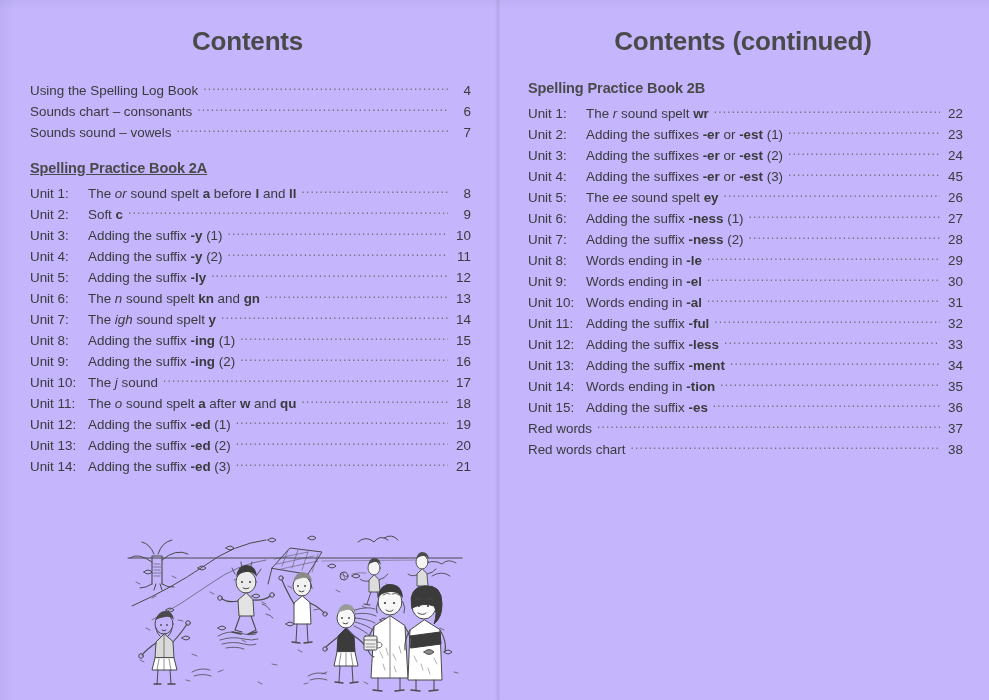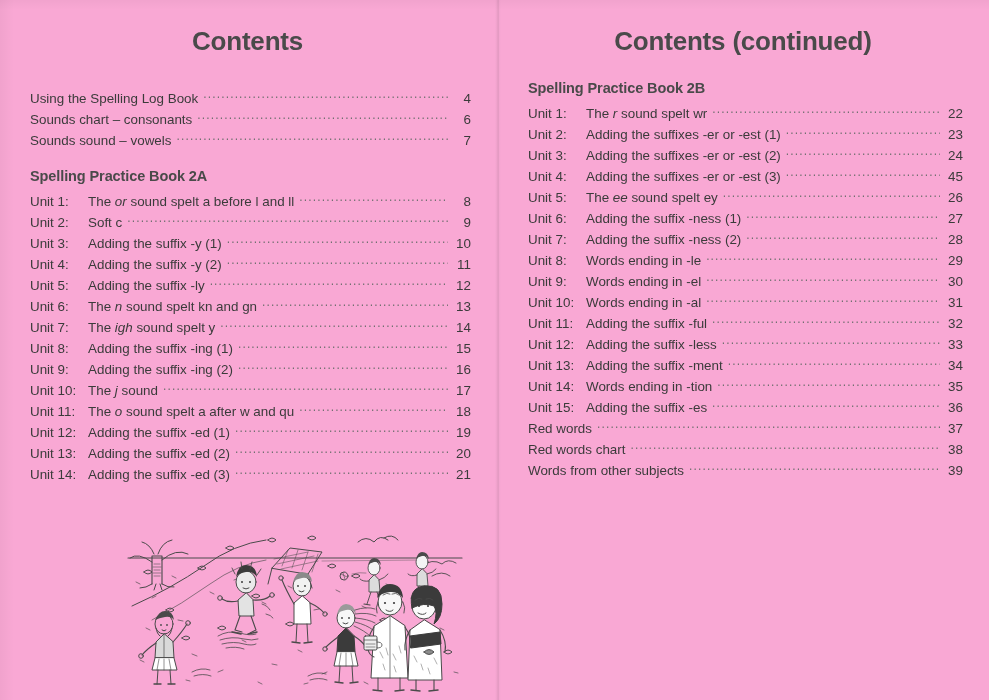--- a/index.html
+++ b/index.html
@@ -11,21 +11,21 @@
   body {
     font-family: "Liberation Sans", sans-serif;
     color: #3b3b3b;
     -webkit-font-smoothing: antialiased;
   }
   .page {
     position: relative;
     width: 989px;
     height: 700px;
     overflow: hidden;
-    background: #f9a8d4;
+    background: #c4b5fd;
   }
 
   
   .gutter {
     position: absolute;
     top: 0;
     bottom: 0;
     left: 495px;
     width: 6px;
     background: linear-gradient(to right,
@@ -68,31 +68,31 @@
   }
   .leaf-left .page-title  { padding-top: 26px; }
   .leaf-right .page-title { padding-top: 26px; }
   .page-title .cont-suffix { font-weight: bold; }
 
   .toc {
     position: absolute;
     left: 30px;
     right: 30px;
   }
-  .leaf-left  .toc { top: 88px;  left: 30px;  right: 24px; }
+  .leaf-left  .toc { top: 80px;  left: 30px;  right: 24px; }
   .leaf-right .toc { top: 80px;  left: 31px;  right: 26px; }
 
   .section-head {
     font-size: 14.5px;
     font-weight: bold;
     color: #4a4a4a;
     margin: 14px 0 7px 0;
     letter-spacing: -0.1px;
   }
-  .leaf-left  .section-head.first { margin-top: 17px; }
+  .leaf-left  .section-head.first { margin-top: 17px; text-decoration: underline; }
   .leaf-right .section-head.first { margin-top: 0px; }
 
   
   .row {
     display: flex;
     align-items: baseline;
     font-size: 13.4px;
     line-height: 21px;
     color: #3b3b3b;
     white-space: nowrap;
@@ -125,21 +125,21 @@
   .row .pg {
     flex: 0 0 auto;
     width: 20px;
     text-align: right;
     font-size: 13.4px;
     color: #3b3b3b;
   }
   .row.no-unit .desc { padding-left: 0; }
 
   .desc em { font-style: italic; }
-  .desc b  { font-weight: normal; }
+  .desc b  { font-weight: bold; }
 
   
   .illustration {
     position: absolute;
     left: 122px;
     top: 532px;
     width: 346px;
     height: 160px;
   }
   .illustration svg { display: block; width: 100%; height: 100%; }
@@ -644,22 +644,17 @@
           <div class="row no-unit">
             <span class="desc"><span>Red words</span></span>
             <span class="leader"></span>
             <span class="pg">37</span>
           </div>
           <div class="row no-unit">
             <span class="desc"><span>Red words chart</span></span>
             <span class="leader"></span>
             <span class="pg">38</span>
           </div>
-          <div class="row no-unit">
-            <span class="desc"><span>Words from other subjects</span></span>
-            <span class="leader"></span>
-            <span class="pg">39</span>
-          </div>
         </div>
     </div>
   </div>
 
 </div>
 
 </body></html>

